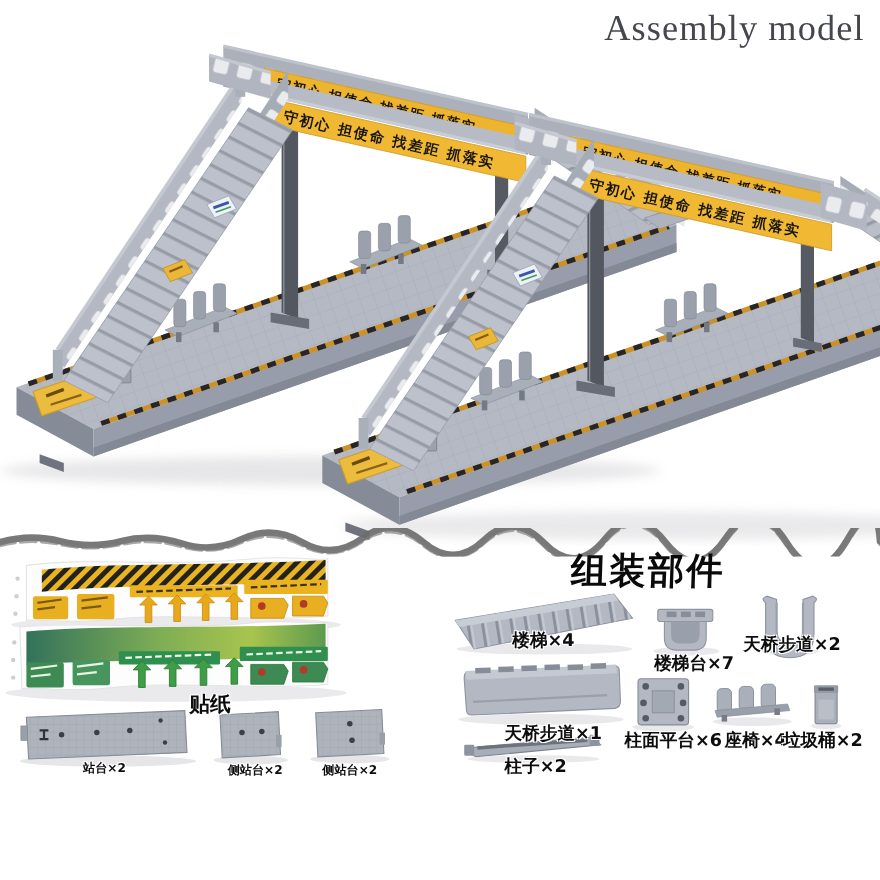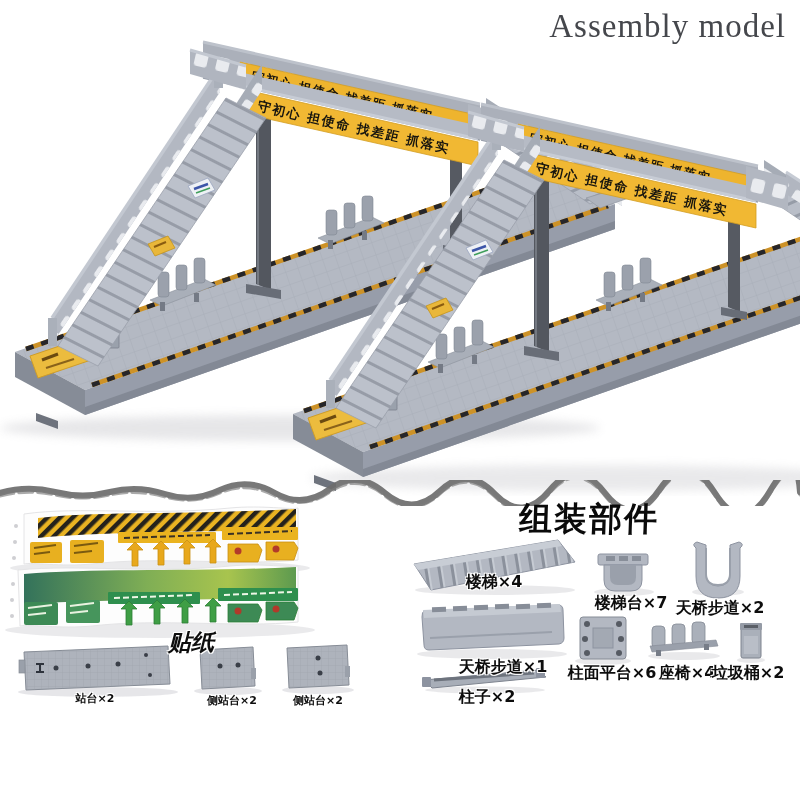--- a/index.html
+++ b/index.html
@@ -6,21 +6,21 @@
   .canvas{position:relative;width:800px;height:752px;background:#ffffff;overflow:hidden;
           font-family:"DejaVu Sans","Liberation Sans",sans-serif;}
   .title{position:absolute;top:8px;right:14px;font-family:"Liberation Serif","DejaVu Serif",serif;
          font-size:33px;color:#45474c;letter-spacing:1px;}
   .photo-svg{position:absolute;left:0;top:0;}
   .divider-svg{position:absolute;left:0;top:480px;}
   .sheets-svg{position:absolute;left:0;top:498px;}
   .parts-svg{position:absolute;left:400px;top:498px;}
   .plabel{position:absolute;transform:translateX(-50%);font-size:16px;font-weight:800;color:#0d0d0d;
           white-space:nowrap;text-shadow:1px 1px 0 #fff,-1px 1px 0 #fff,1px -1px 0 #fff,-1px -1px 0 #fff;}
-  .plabel.big{font-size:23px;font-style:italic;}
+  .plabel.big{font-size:19px;}
   .plabel.mid{font-size:11px;}
   .heading{position:absolute;left:519px;top:497px;font-size:33px;font-weight:900;color:#0a0a0a;
            letter-spacing:2px;transform:skewX(-2deg);}
 </style>
 </head>
 <body>
 
 <div class="canvas">
 
   <div class="title">Assembly model</div>
@@ -334,20 +334,20 @@
   <div class="heading">组装部件</div>
 
   <div class="plabel big" style="left:191px;top:627px;">贴纸</div>
 
   <div class="plabel mid" style="left:95px;top:691px;">站台×2</div>
   <div class="plabel mid" style="left:232px;top:693px;">侧站台×2</div>
   <div class="plabel mid" style="left:318px;top:693px;">侧站台×2</div>
 
   <div class="plabel" style="left:494px;top:572px;">楼梯×4</div>
   <div class="plabel" style="left:631px;top:593px;">楼梯台×7</div>
-  <div class="plabel" style="left:720px;top:598px;">天桥步道×2</div>
+  <div class="plabel" style="left:720px;top:576px;">天桥步道×2</div>
   <div class="plabel" style="left:503px;top:657px;">天桥步道×1</div>
   <div class="plabel" style="left:612px;top:663px;">柱面平台×6</div>
   <div class="plabel" style="left:687px;top:663px;">座椅×4</div>
   <div class="plabel" style="left:748px;top:663px;text-align:right;">垃圾桶×2</div>
   <div class="plabel" style="left:487px;top:687px;">柱子×2</div>
 
 </div>
 
 </body></html>

